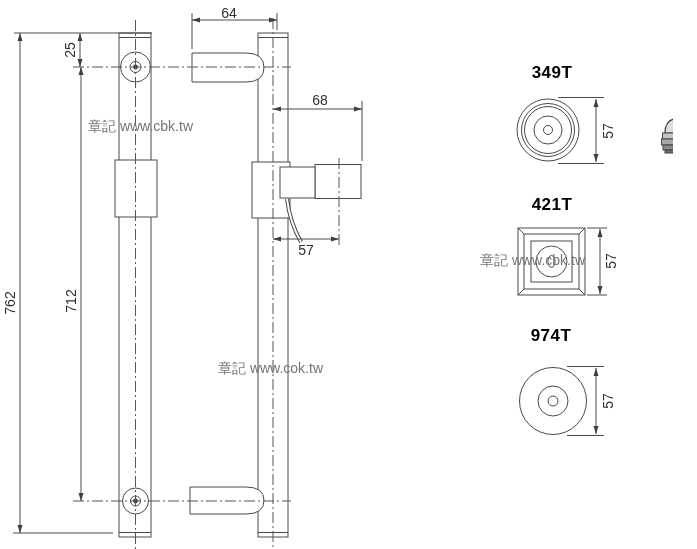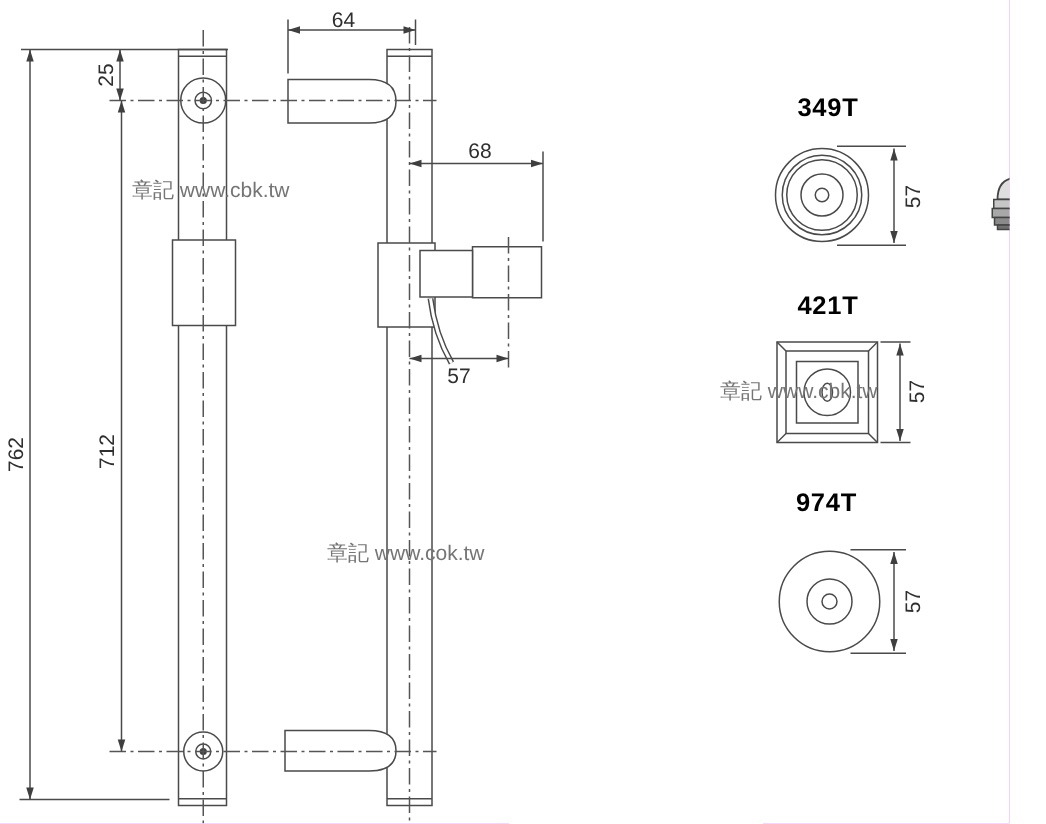--- a/index.html
+++ b/index.html
@@ -1,16 +1,16 @@
 <!DOCTYPE html>
 <html><head>
 <meta charset="utf-8">
 <style>
   html,body{margin:0;padding:0;background:#fff;}
-  .canvas{position:relative;width:673px;height:549px;background:#d946ef;overflow:hidden;text-decoration:underline;}
+  .canvas{position:relative;width:673px;height:549px;background:#e5e5e5;overflow:hidden;text-decoration:underline;}
   svg{display:block;}
   .ln{stroke:#4a4a4a;stroke-width:1;fill:none;}
   .shape{stroke:#4a4a4a;stroke-width:1;fill:#ffffff;}
   .cl{stroke:#555555;stroke-width:1;fill:none;stroke-dasharray:11 3 2 3;}
   .dim{stroke:#4a4a4a;stroke-width:1;fill:none;}
   .arr{fill:#3f3f3f;stroke:none;}
   .dim-text{font:14px "Liberation Sans", sans-serif;fill:#2f2f2f;}
   .title-text{font:700 17px "Liberation Sans", sans-serif;fill:#000000;letter-spacing:.5px;}
   .wm{font:14px "Liberation Sans", sans-serif;fill:#757575;}
   .dot{fill:#3f3f3f;stroke:none;}

